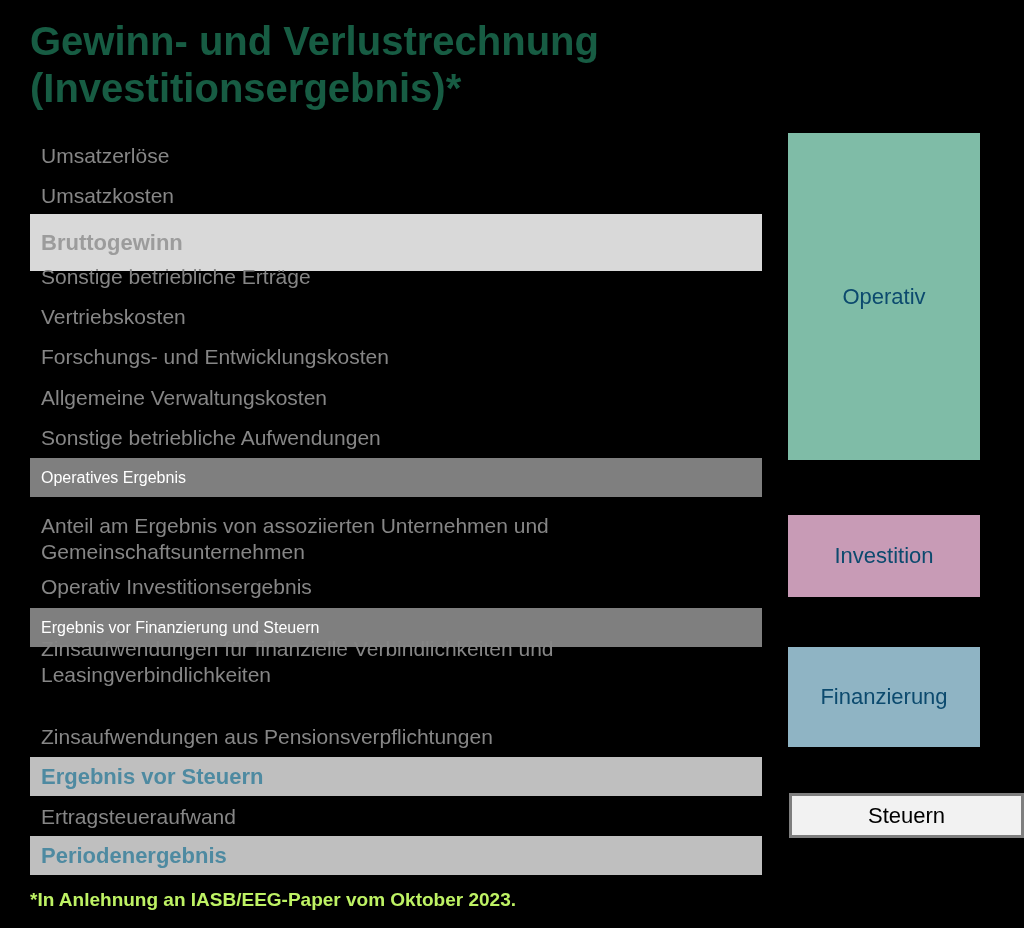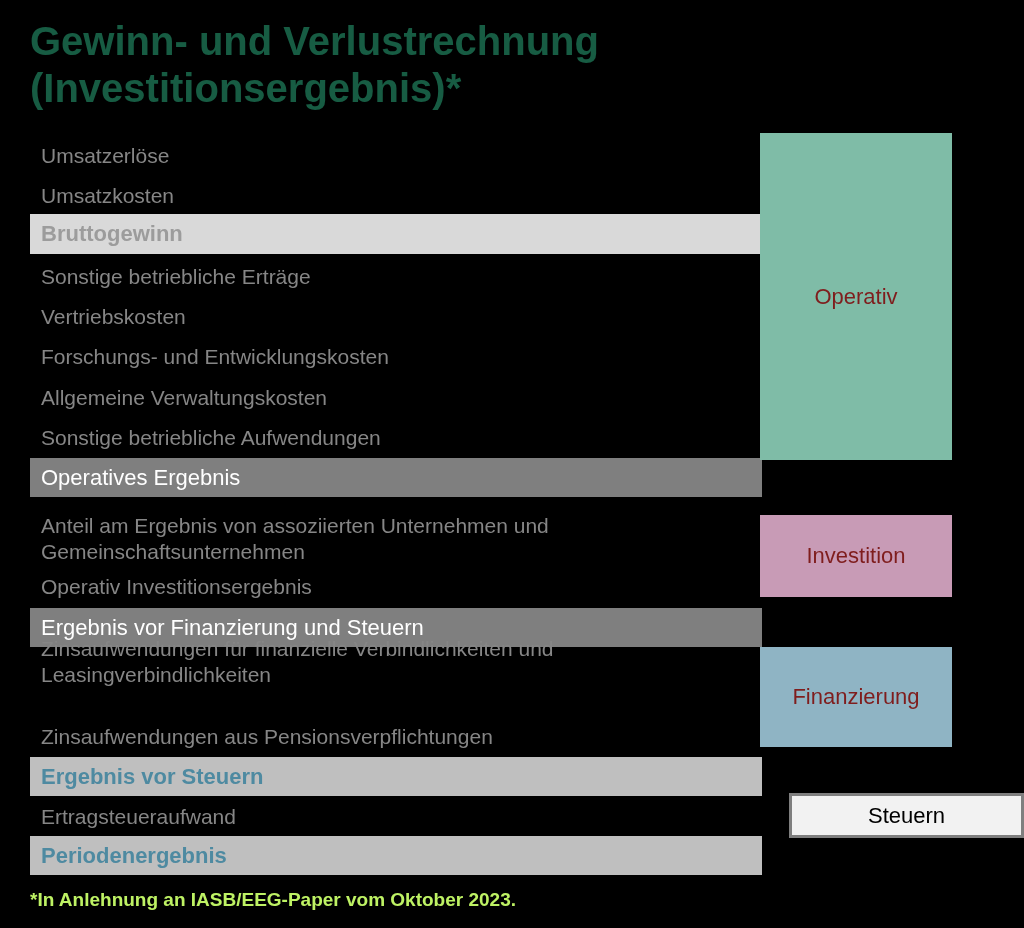--- a/index.html
+++ b/index.html
@@ -38,37 +38,37 @@
     box-sizing: border-box;
   }
   .row .row-label {
     padding-left: 11px;
     font-size: 21px;
     line-height: 26px;
   }
   .row.item .row-label { color: #868686; font-weight: normal; }
   .row.multiline { height: 62px; }
   .row.multiline .row-label { max-width: 580px; }
-  .row.subtotal-light { background: #D9D9D9; height: 40px; }
+  .row.subtotal-light { background: #D9D9D9; height: 57px; }
   .row.subtotal-light .row-label { color: #9C9C9C; font-weight: bold; font-size: 22px; }
   .row.subtotal-dark { background: #7F7F7F; height: 39px; }
-  .row.subtotal-dark .row-label { color: #FFFFFF; font-weight: normal; font-size: 22px; }
+  .row.subtotal-dark .row-label { color: #FFFFFF; font-weight: normal; font-size: 16px; }
   .row.subtotal-accent { background: #BFBFBF; height: 39px; }
   .row.subtotal-accent .row-label { color: #4E8AA1; font-weight: bold; font-size: 22px; }
   
   .cat {
     position: absolute;
-    left: 760px;
+    left: 788px;
     width: 192px;
     display: flex;
     align-items: center;
     justify-content: center;
     box-sizing: border-box;
     font-size: 22px;
-    color: #7f1d1d;
+    color: #0c4a6e;
   }
   .cat.operativ    { top: 133px; height: 327px; background: #7FBCA7; }
   .cat.investition { top: 515px; height: 82px;  background: #C89BB6; }
   .cat.finanzierung{ top: 647px; height: 100px; background: #8FB4C4; }
   .cat.steuern {
     top: 793px; height: 45px; left: 789px; width: 235px;
     background: #F2F2F2;
     border: 3px solid #7F7F7F;
     color: #000000;
   }

